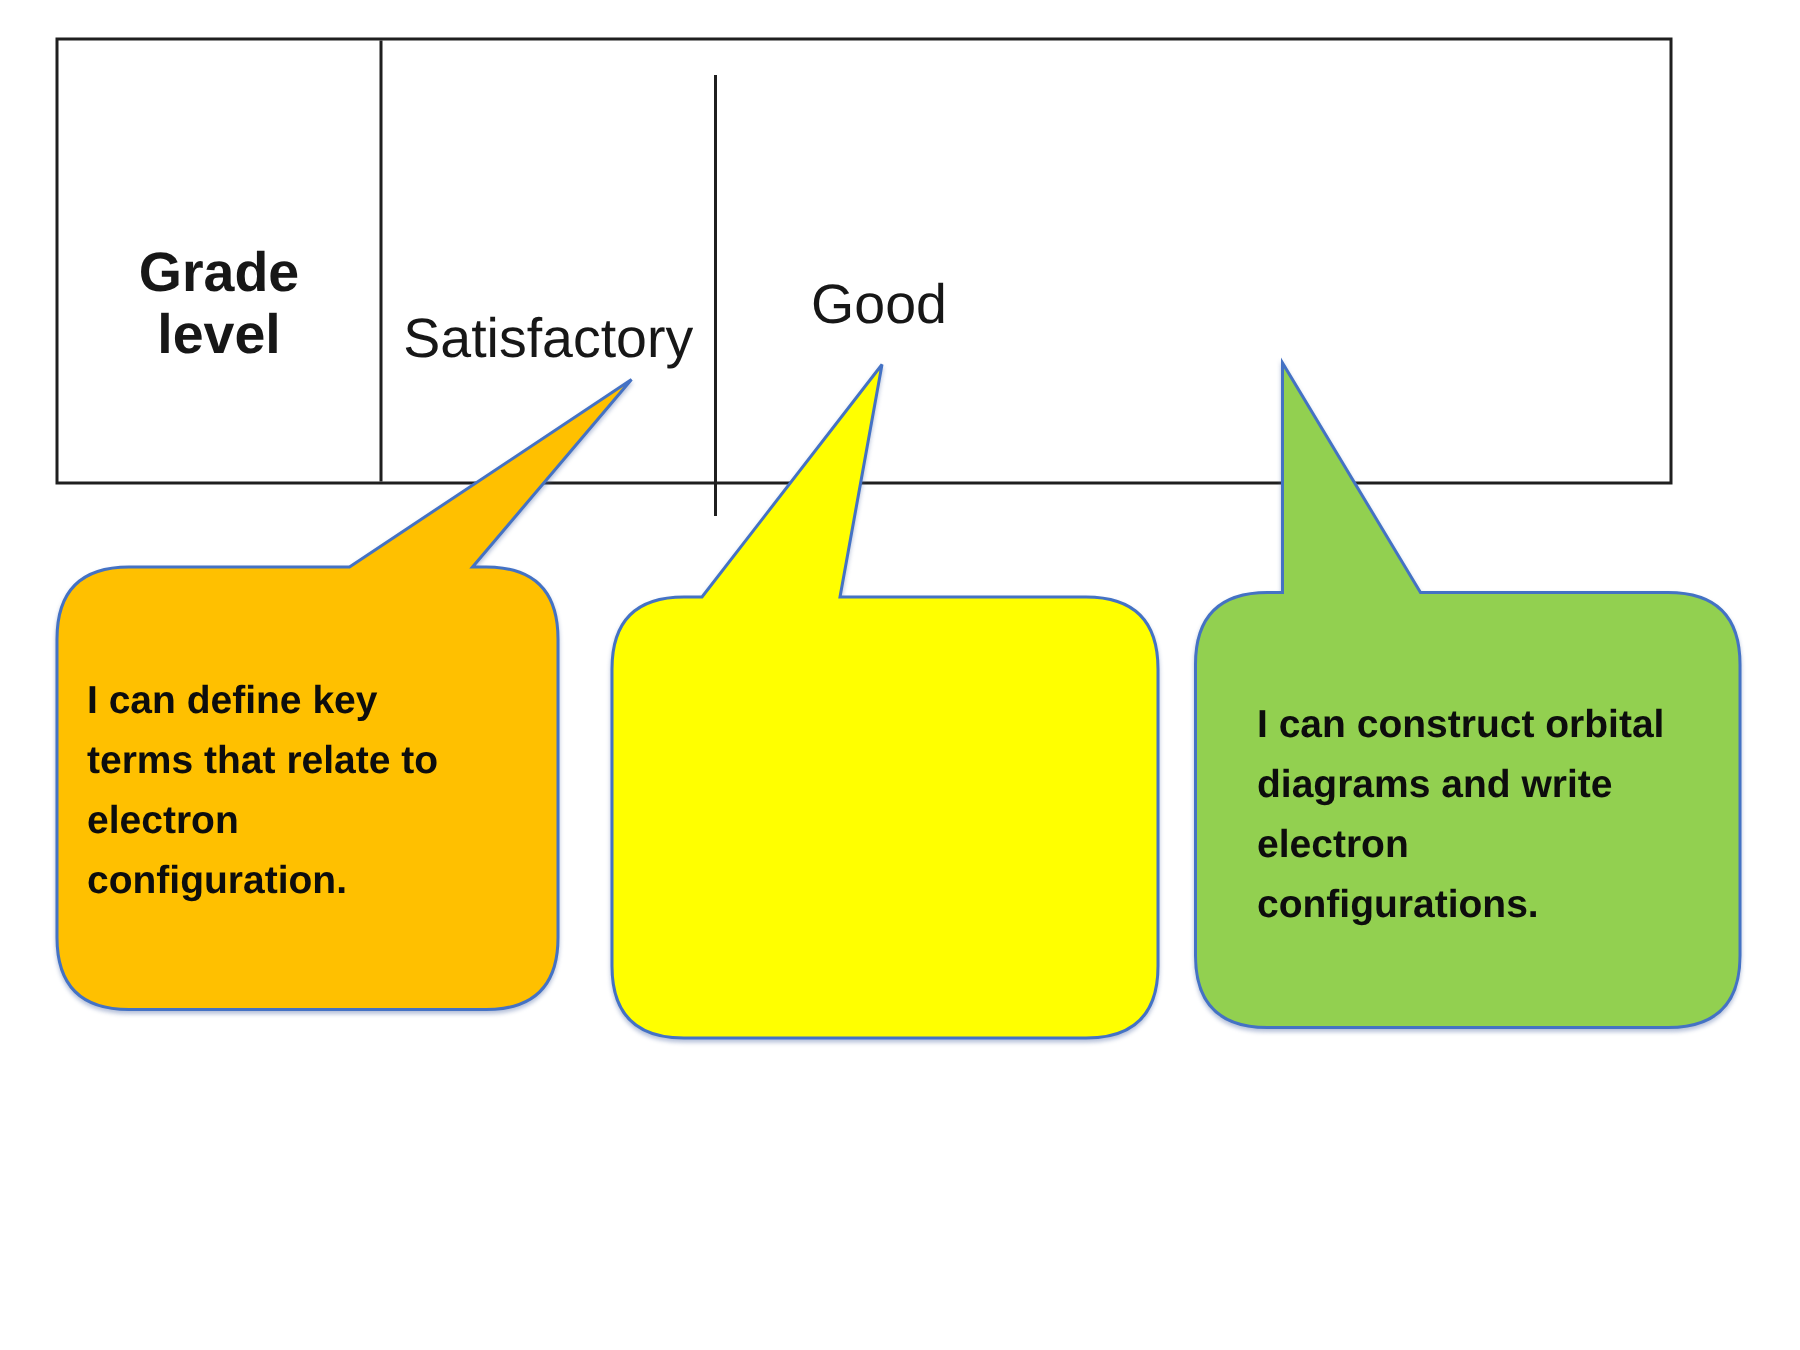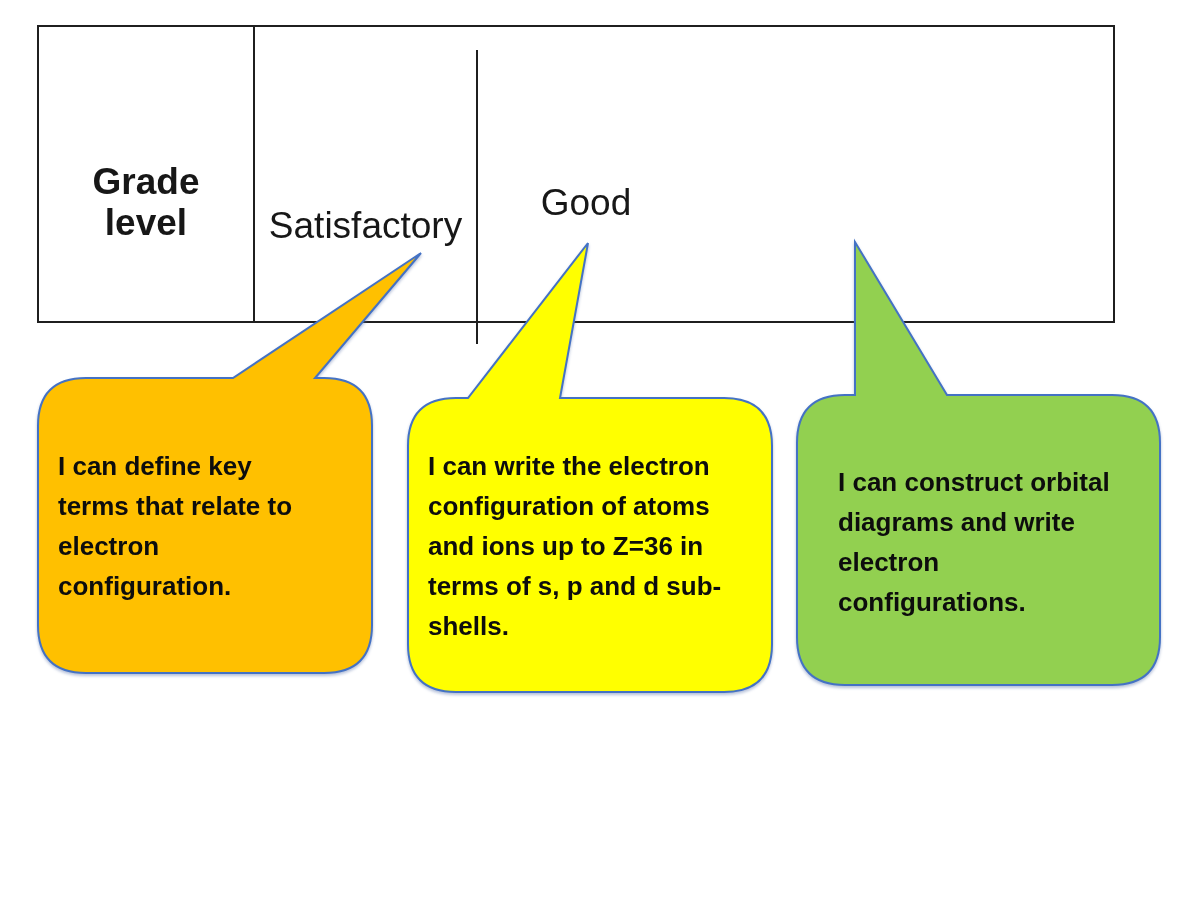--- a/index.html
+++ b/index.html
@@ -65,23 +65,18 @@
              L 456 692 Q 408 692 408 644 L 408 446 Q 408 398 456 398 Z" fill="#FFFF00" stroke="#4472C4"></path>
     <path d="M 845 395 L 855 395 L 855 242 L 947 395 L 1112 395
              Q 1160 395 1160 443 L 1160 637 Q 1160 685 1112 685
              L 845 685 Q 797 685 797 637 L 797 443 Q 797 395 845 395 Z" fill="#92D050" stroke="#4472C4"></path>
   </svg>
 
   <div class="bubble-text pass">I can define key
 terms that relate to
 electron
 configuration.</div>
-  <div class="bubble-text satisfactory">I can write the electron
-configuration of atoms
-and ions up to Z=36 in
-terms of s, p and d sub-
-shells.</div>
   <div class="bubble-text good">I can construct orbital
 diagrams and write
 electron
 configurations.</div>
 
 </div>
 
 </body></html>

